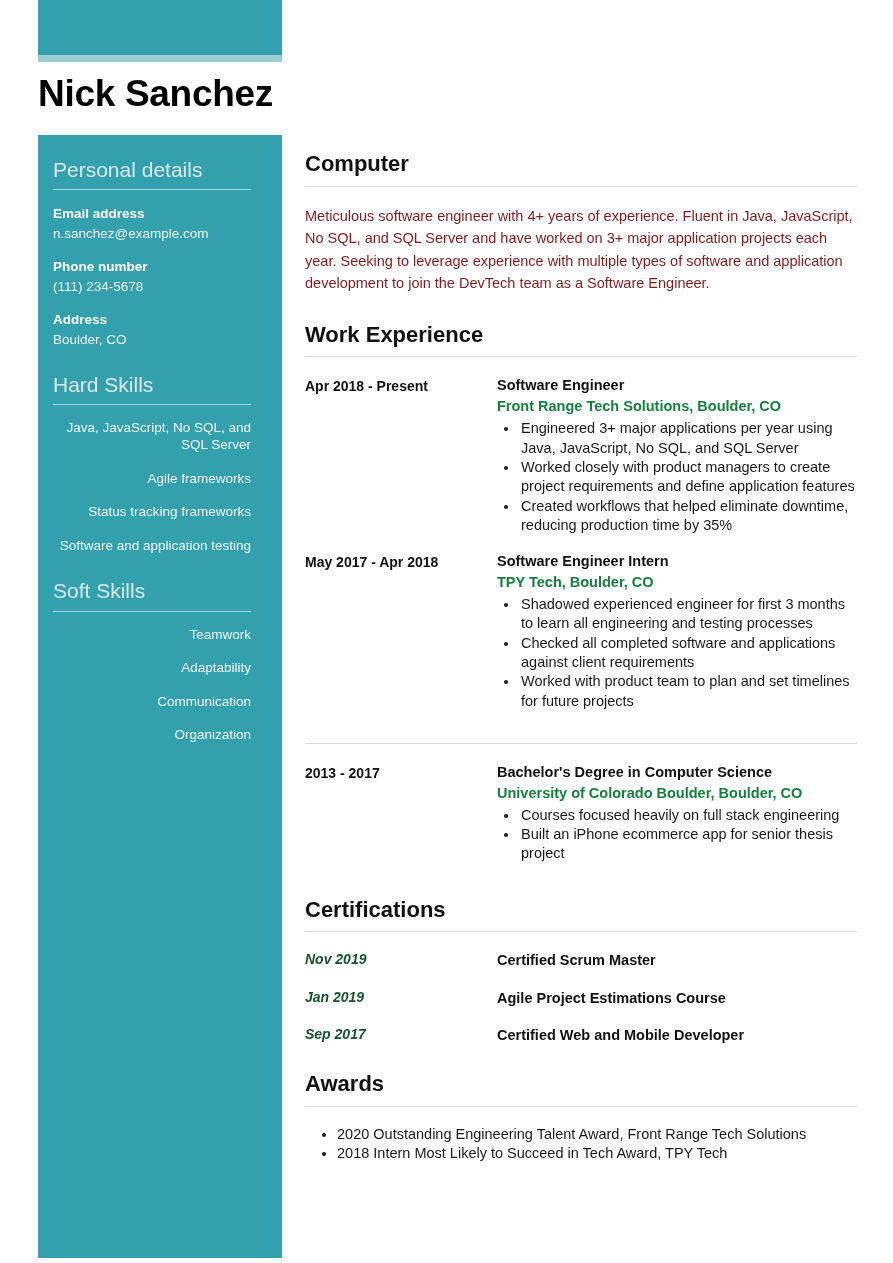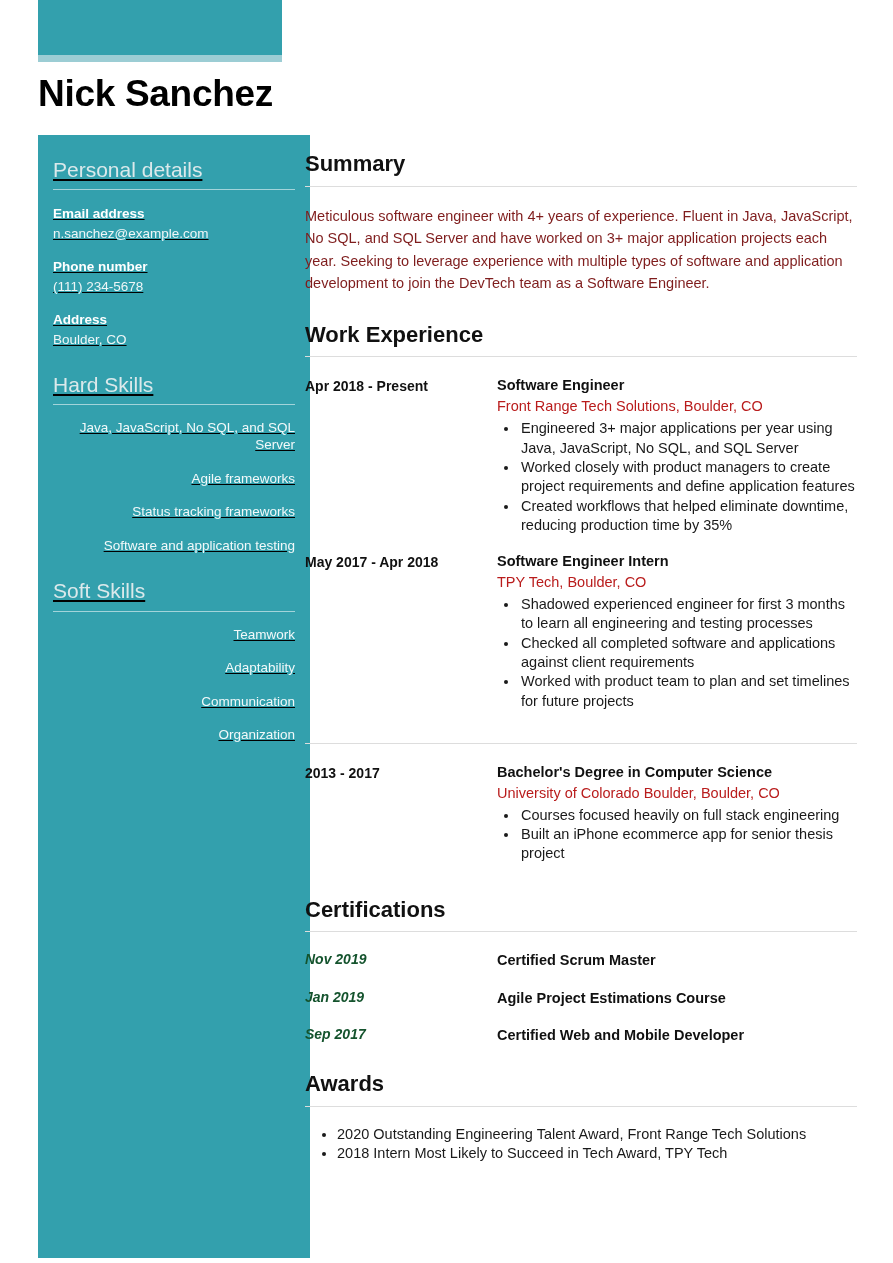--- a/index.html
+++ b/index.html
@@ -40,26 +40,25 @@
     font-size: 37px;
     font-weight: bold;
     color: #000000;
     letter-spacing: -0.3px;
     line-height: 1.1;
   }
   .sidebar {
     position: absolute;
     left: 38px;
     top: 135px;
-    width: 272px;
+    width: 244px;
     height: 1123px;
     background: #33a0ad;
     box-sizing: border-box;
-    padding: 22px 15px 20px 15px;
-    text-decoration: underline;
+    padding: 22px 31px 20px 15px;
   }
   .side-section { margin-bottom: 6px; }
   .side-heading {
     font-size: 21px;
     font-weight: normal;
     color: #dbe9eb;
     line-height: 1.2;
     padding-bottom: 7px;
   }
   .side-rule {
@@ -129,22 +128,22 @@
   }
   .entry-body { flex: 1 1 auto; }
   .entry-title {
     font-size: 14.5px;
     font-weight: bold;
     color: #111111;
     line-height: 1.45;
   }
   .entry-org {
     font-size: 14.5px;
-    font-weight: normal;
-    color: #b91c1c;
+    font-weight: bold;
+    color: #15803d;
     line-height: 1.45;
   }
   ul.bullets {
     margin: 2px 0 0 0;
     padding-left: 22px;
     list-style-type: disc;
   }
   ul.bullets li {
     font-size: 14.5px;
     color: #1a1a1a;
@@ -234,21 +233,21 @@
     <div class="side-item">Adaptability</div>
     <div class="side-item">Communication</div>
     <div class="side-item">Organization</div>
   </div>
 
 </div>
 
 <div class="main">
 
   <div class="section">
-    <div class="section-title">Summary</div>
+    <div class="section-title">Computer</div>
     <div class="section-rule"></div>
     <div class="summary-text">Meticulous software engineer with 4+ years of experience. Fluent in Java, JavaScript, No SQL, and SQL Server and have worked on 3+ major application projects each year. Seeking to leverage experience with multiple types of software and application development to join the DevTech team as a Software Engineer.</div>
   </div>
 
   <div class="section">
     <div class="section-title">Work Experience</div>
     <div class="section-rule"></div>
 
     <div class="entry">
       <div class="entry-date">Apr 2018 - Present</div>

